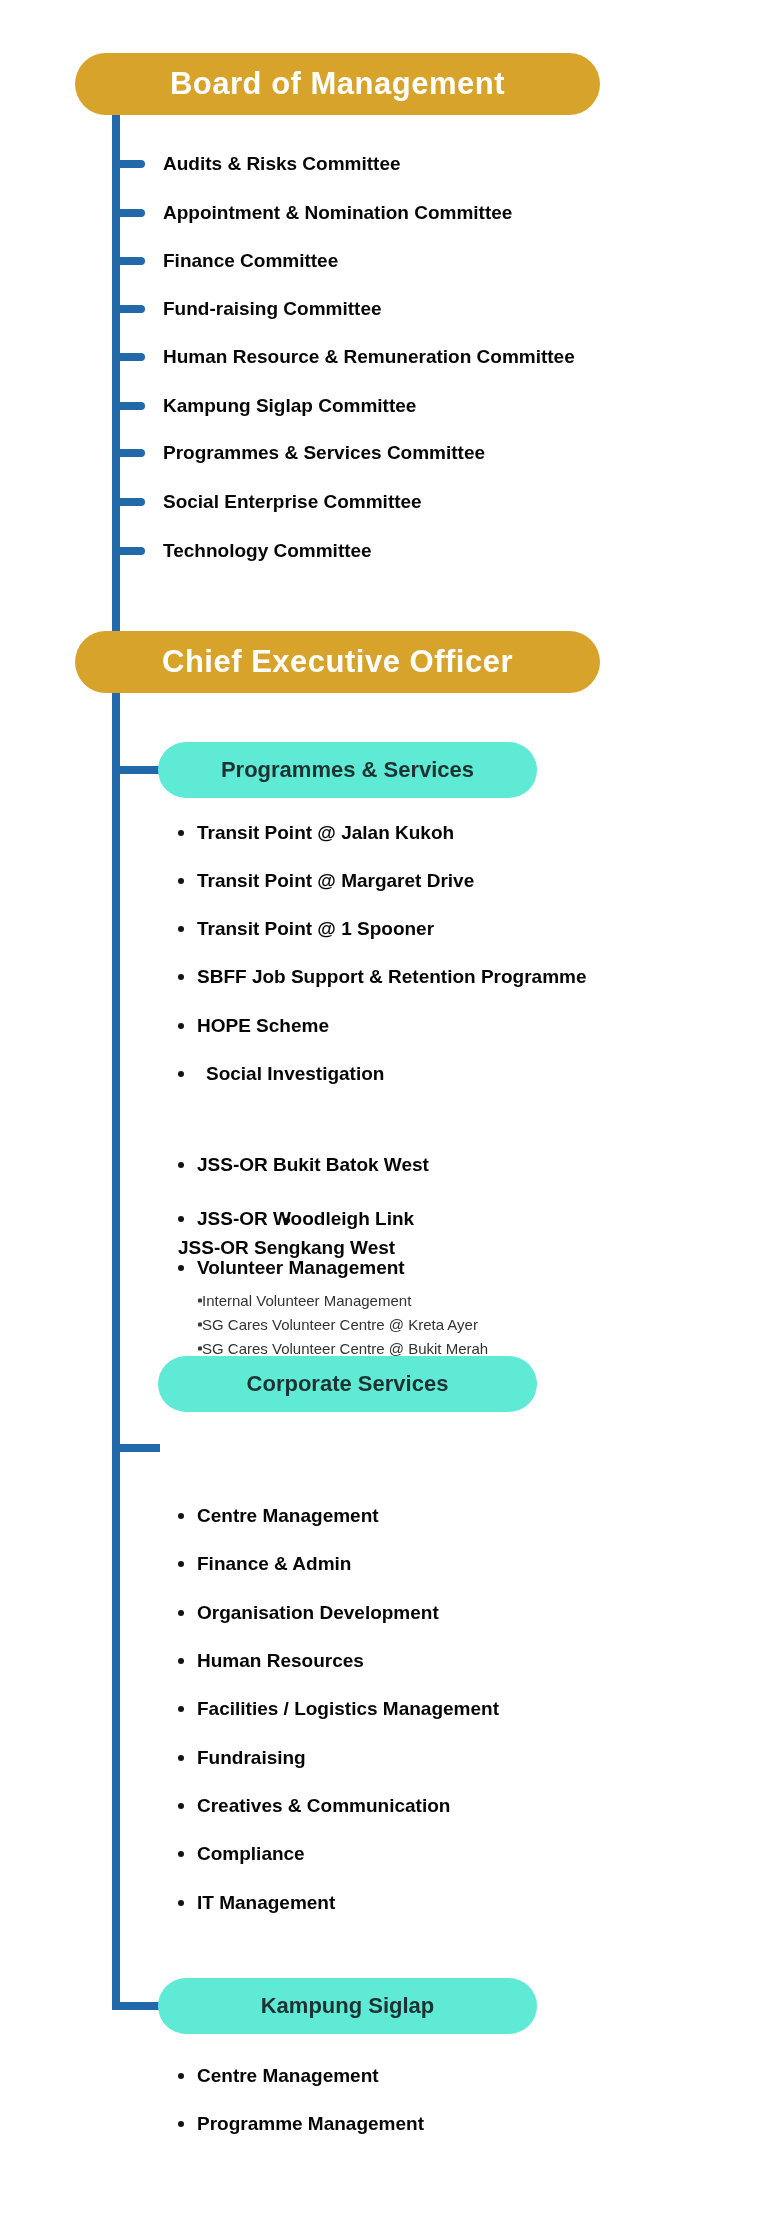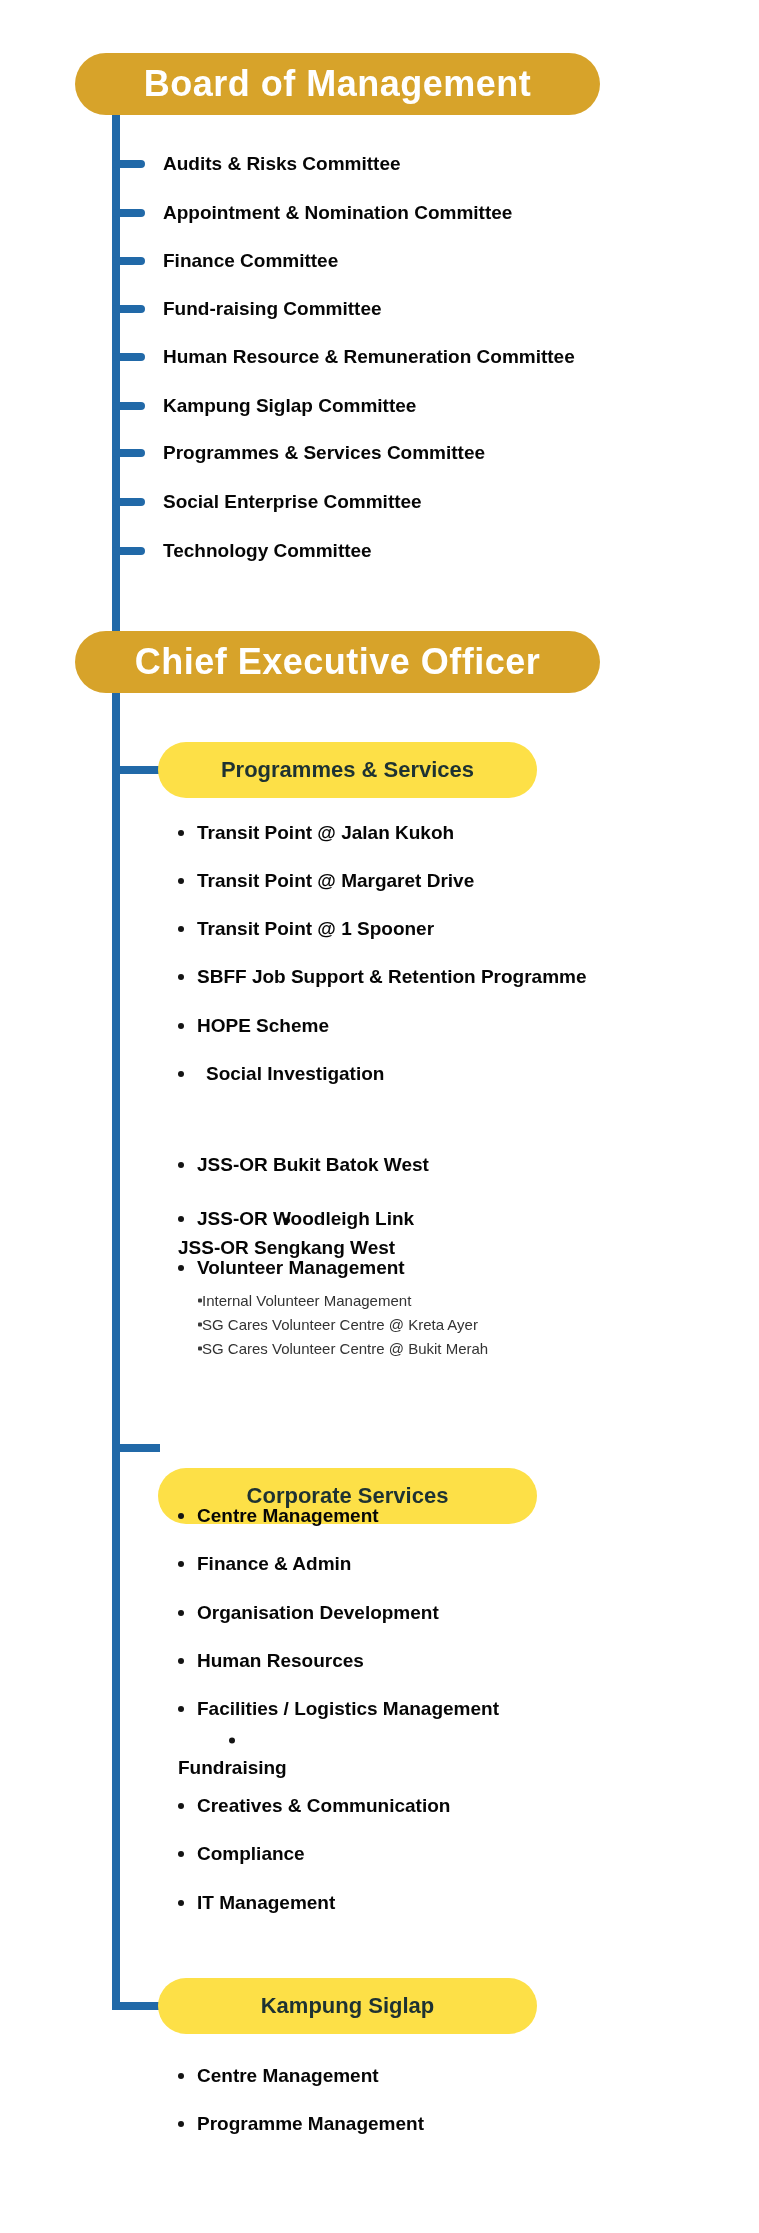--- a/index.html
+++ b/index.html
@@ -4,23 +4,23 @@
 <style>
   html,body{margin:0;padding:0;background:#ffffff;}
   .canvas{position:relative;width:759px;height:2233px;background:#ffffff;overflow:hidden;
           font-family:"Liberation Sans",sans-serif;}
   
   .vline{position:absolute;left:112px;top:115px;width:8px;height:1895px;background:#2169A8;z-index:1;}
   .tick{position:absolute;left:112px;width:33px;height:8px;background:#2169A8;border-radius:4px;z-index:1;}
   .conn{position:absolute;left:112px;width:48px;height:8px;background:#2169A8;z-index:1;}
   
   .gold-pill{position:absolute;left:75px;width:525px;height:62px;border-radius:31px;background:#D7A32A;
-             color:#ffffff;font-weight:bold;font-size:36px;letter-spacing:.5px;display:flex;
+             color:#ffffff;font-weight:bold;font-size:31px;letter-spacing:.5px;display:flex;
              align-items:center;justify-content:center;z-index:2;white-space:nowrap;}
-  .dept-pill{position:absolute;left:158px;width:379px;height:56px;border-radius:28px;background:#fde047;
+  .dept-pill{position:absolute;left:158px;width:379px;height:56px;border-radius:28px;background:#5eead4;
              color:#1E3232;font-weight:bold;font-size:22px;display:flex;align-items:center;
              justify-content:center;z-index:2;white-space:nowrap;}
   
   .c-label{position:absolute;left:163px;transform:translateY(-50%);font-weight:bold;font-size:19px;
            color:#060606;white-space:nowrap;z-index:2;}
   .b-row{position:absolute;left:178px;transform:translateY(-50%);display:flex;align-items:center;
          gap:13px;font-weight:bold;font-size:19px;color:#060606;white-space:nowrap;z-index:2;}
   .b-dot{width:6px;height:6px;background:#141414;border-radius:50%;flex:none;}
   .s-row{position:absolute;left:198px;transform:translateY(-50%);display:flex;align-items:center;
          font-size:15px;color:#333333;white-space:nowrap;z-index:2;}
@@ -114,21 +114,21 @@
   <div class="s-row" style="top:1324px;">
     <span class="s-dot"></span>
     <span>SG Cares Volunteer Centre @ Kreta Ayer</span>
   </div>
   <div class="s-row" style="top:1348px;">
     <span class="s-dot"></span>
     <span>SG Cares Volunteer Centre @ Bukit Merah</span>
   </div>
 
   <div class="conn" style="top:1444px;"></div>
-  <div class="dept-pill" style="top:1468px;">
+  <div class="dept-pill" style="top:1356px;">
     <span>Corporate Services</span>
   </div>
 
   <div class="b-row" style="top:1516px;">
     <span class="b-dot"></span>
     <span>Centre Management</span>
   </div>
   <div class="b-row" style="top:1564px;">
     <span class="b-dot"></span>
     <span>Finance &amp; Admin</span>
@@ -138,21 +138,21 @@
     <span>Organisation Development</span>
   </div>
   <div class="b-row" style="top:1661px;">
     <span class="b-dot"></span>
     <span>Human Resources</span>
   </div>
   <div class="b-row" style="top:1709px;">
     <span class="b-dot"></span>
     <span>Facilities / Logistics Management</span>
   </div>
-  <div class="b-row" style="top:1758px;flex-direction:column;">
+  <div class="b-row" style="top:1758px;">
     <span class="b-dot"></span>
     <span>Fundraising</span>
   </div>
   <div class="b-row" style="top:1806px;">
     <span class="b-dot"></span>
     <span>Creatives &amp; Communication</span>
   </div>
   <div class="b-row" style="top:1854px;">
     <span class="b-dot"></span>
     <span>Compliance</span>

